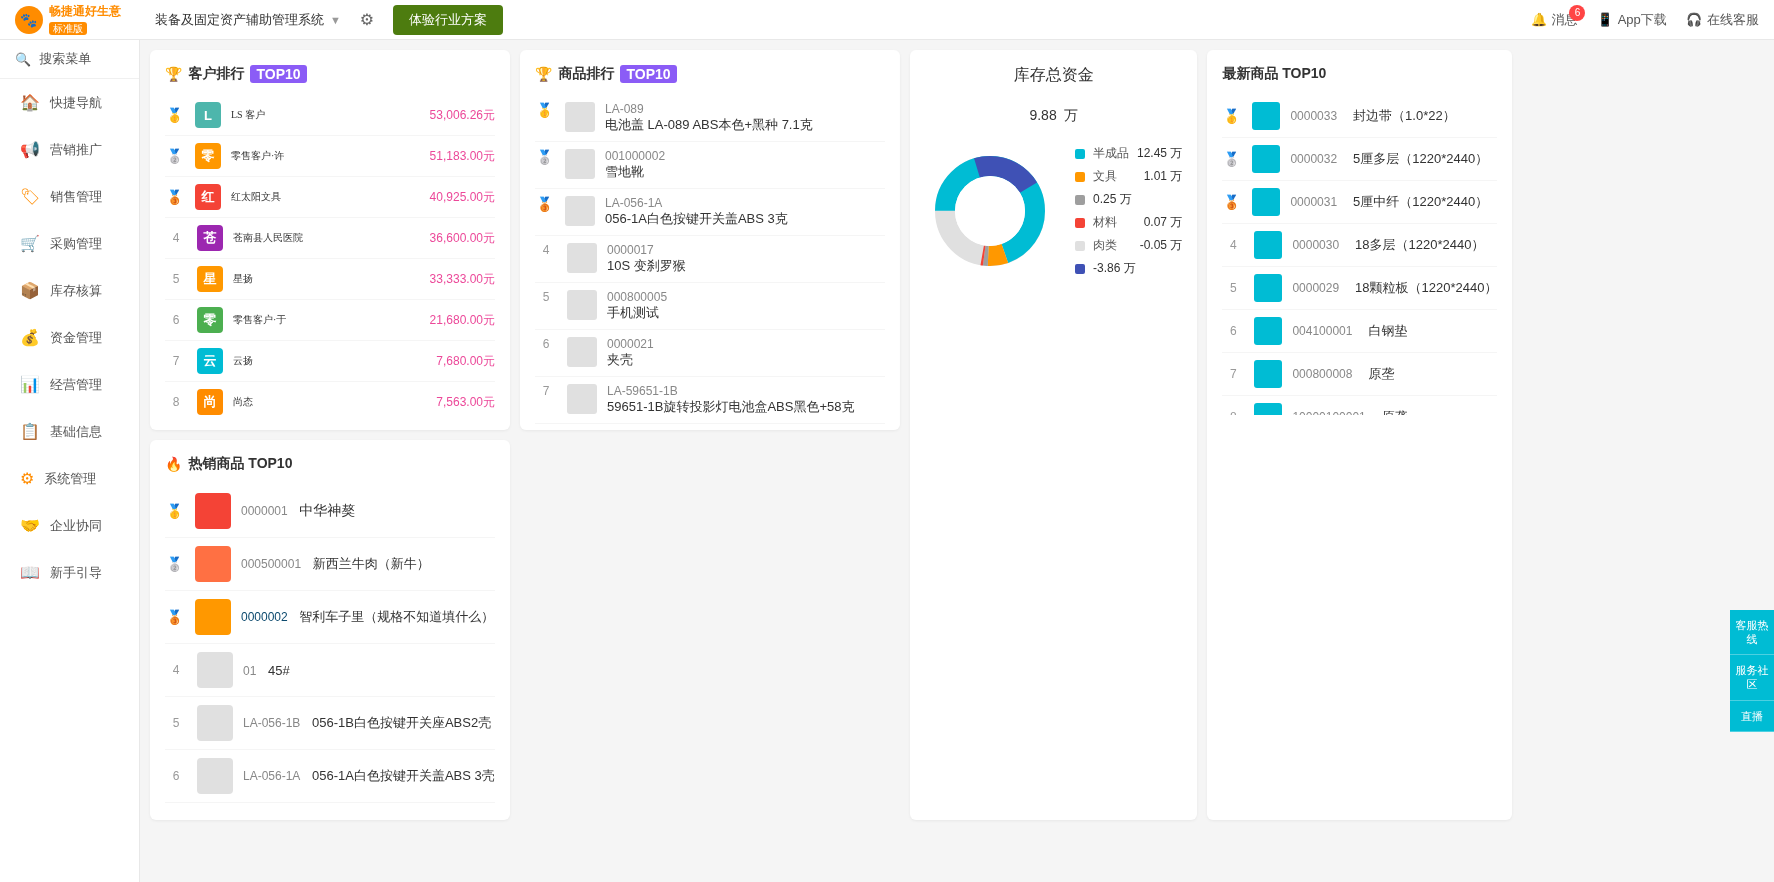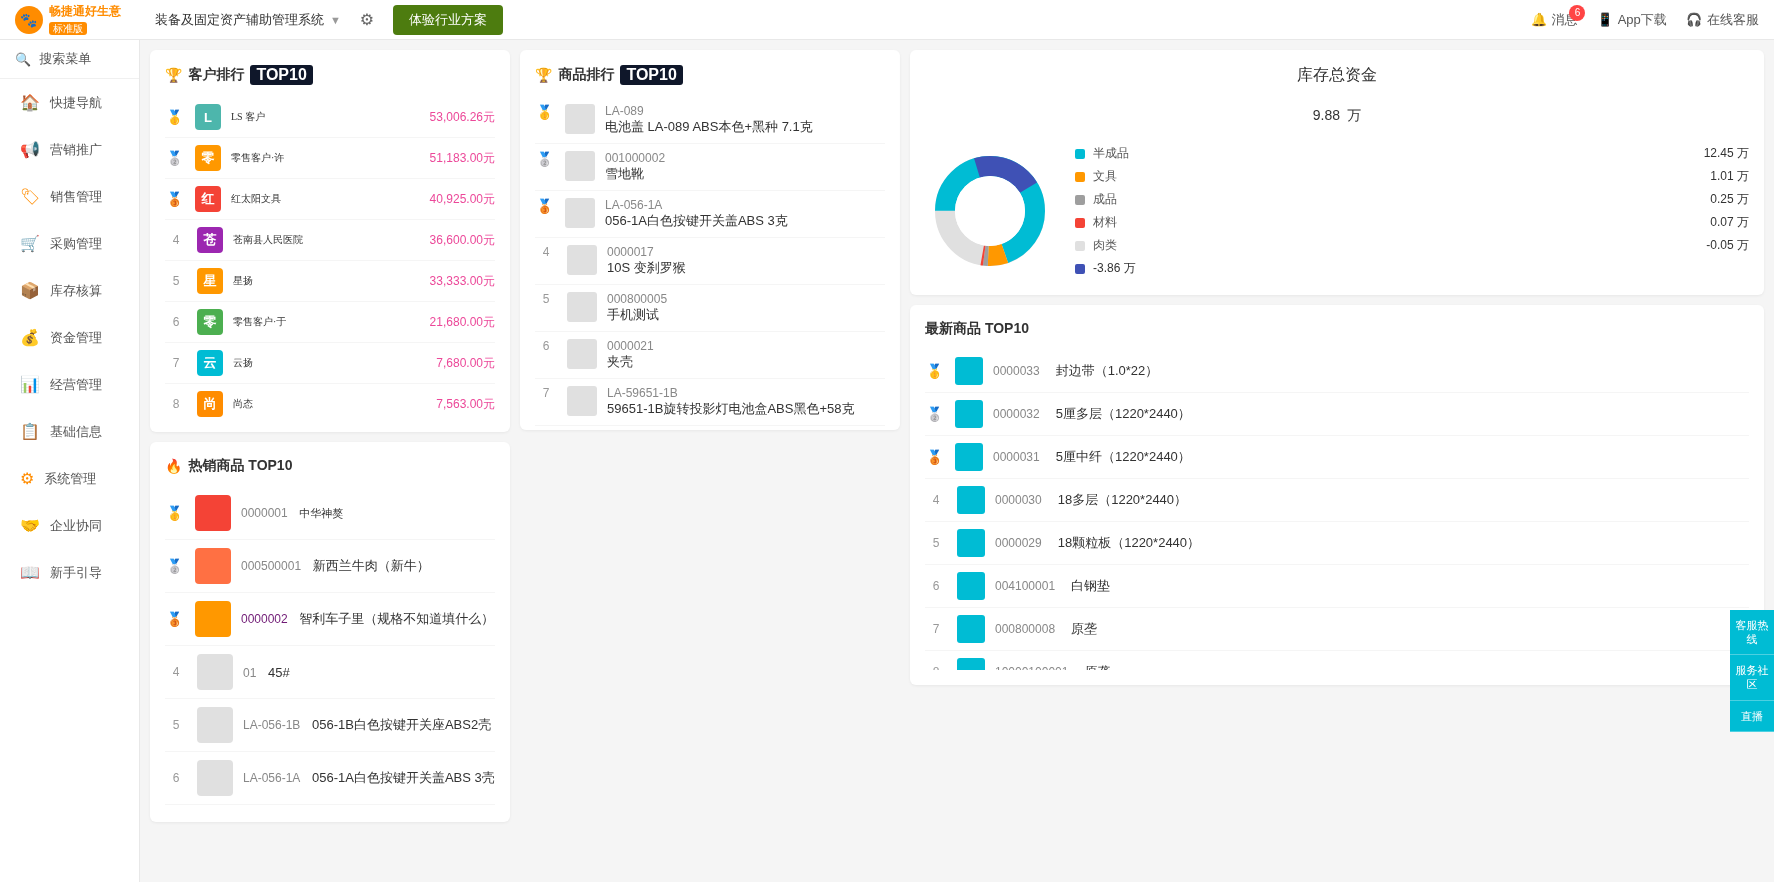--- a/index.html
+++ b/index.html
@@ -187,43 +187,43 @@
       flex-direction: column;
       gap: 10px;
       padding: 10px 0;
     }
 
     
     .right-panels {
       flex: 1;
       padding: 10px;
       display: flex;
-      flex-direction: column;
+      flex-direction: row;
       gap: 10px;
     }
 
     .panel {
       background: #fff;
       border-radius: 6px;
       padding: 15px;
       box-shadow: 0 1px 3px rgba(0,0,0,0.06);
     }
     .panel-title {
       font-size: 14px;
       font-weight: bold;
       color: #333;
       margin-bottom: 12px;
       display: flex;
       align-items: center;
       gap: 6px;
     }
     .panel-title .top-badge {
-      background: #0f172a;
+      background: #8b5cf6;
       color: #fff;
-      font-size: 16px;
+      font-size: 14px;
       padding: 1px 6px;
       border-radius: 3px;
     }
 
     
     .customer-list { list-style: none; }
     .customer-item {
       display: flex;
       align-items: center;
       padding: 7px 0;
@@ -569,36 +569,36 @@
           <span>🔥</span>
           <span>热销商品 TOP10</span>
         </div>
         <div id="hot-products-list" class="scroll-panel scrollbar-thin">
 
         <div class="hot-item">
               <span class="rank-icon">🥇</span>
               <div class="hot-img" style="background:#f44336"></div>
     <div>
       <span style="font-size:12px;color:#888;">0000001</span>
-      <span style="font-size:11px;color:#333;margin-left:8px;">中华神獒</span>
+      <span style="font-size:14px;color:#333;margin-left:8px;">中华神獒</span>
     </div>
             </div>
             <div class="hot-item">
               <span class="rank-icon">🥈</span>
               <div class="hot-img" style="background:#ff7043"></div>
     <div>
       <span style="font-size:12px;color:#888;">000500001</span>
       <span style="font-size:13px;color:#333;margin-left:8px;">新西兰牛肉（新牛）</span>
     </div>
             </div>
             <div class="hot-item">
               <span class="rank-icon">🥉</span>
               <div class="hot-img" style="background:#ff9800"></div>
     <div>
-      <span style="font-size:12px;color:#701a75;">0000002</span>
+      <span style="font-size:12px;color:#0c4a6e;">0000002</span>
       <span style="font-size:13px;color:#333;margin-left:8px;">智利车子里（规格不知道填什么）</span>
     </div>
             </div>
             <div class="hot-item">
               <span class="rank-num">4</span>
               <div class="hot-img"></div>
     <div>
       <span style="font-size:12px;color:#888;">01</span>
       <span style="font-size:13px;color:#333;margin-left:8px;">45#</span>
     </div>
@@ -730,21 +730,20 @@
     <span class="legend-name">半成品</span>
     <span class="legend-val">12.45 万</span>
               </li>
               <li class="legend-item">
                 <span class="legend-dot" style="background:#ff9800"></span>
     <span class="legend-name">文具</span>
     <span class="legend-val">1.01 万</span>
               </li>
               <li class="legend-item">
                 <span class="legend-dot" style="background:#9e9e9e"></span>
-    <span class="legend-name">成品</span>
     <span class="legend-val">0.25 万</span>
               </li>
               <li class="legend-item">
                 <span class="legend-dot" style="background:#f44336"></span>
     <span class="legend-name">材料</span>
     <span class="legend-val">0.07 万</span>
               </li>
               <li class="legend-item">
                 <span class="legend-dot" style="background:#e0e0e0"></span>
     <span class="legend-name">肉类</span>

